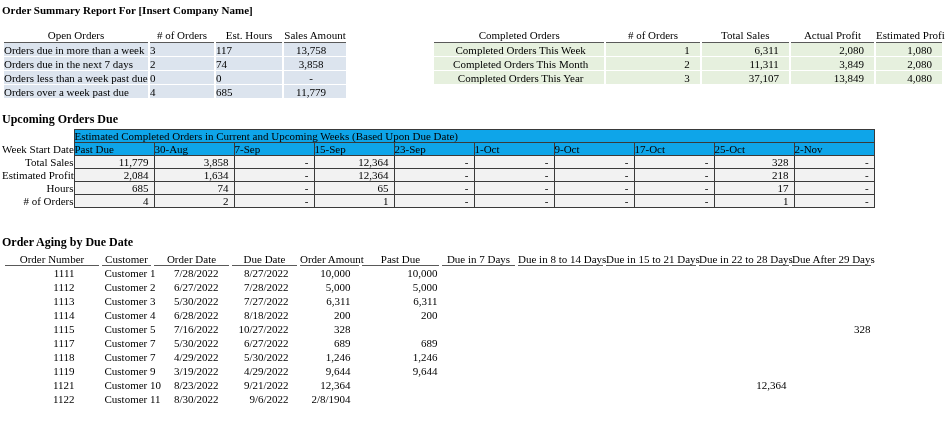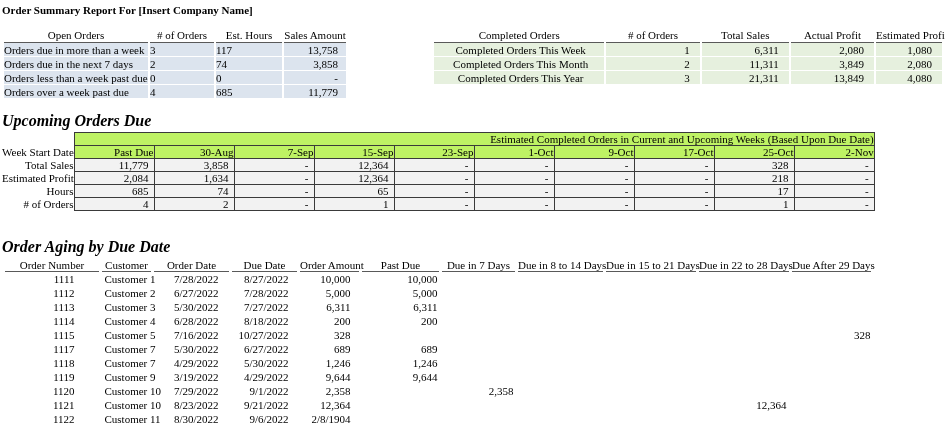--- a/index.html
+++ b/index.html
@@ -1,42 +1,42 @@
 <!DOCTYPE html>
 <html><head>
 <meta charset="utf-8">
 <style>
   html,body{margin:0;padding:0;background:#fff;}
   body{width:945px;height:427px;overflow:hidden;color:#000;
        font-family:"Liberation Serif",serif;font-size:11px;}
   .page{padding:4px 1px 0 2px;width:942px;}
   .title{font-size:11px;font-weight:bold;margin:0 0 12px 0;}
-  .sec-title{font-size:16px;font-weight:bold;margin:0 0 2px 0;font-style:italic;}
+  .sec-title{font-size:12px;font-weight:bold;margin:0 0 2px 0;}
   table{border-collapse:collapse;table-layout:fixed;}
   th{font-weight:normal;}
   td,th{overflow:visible;white-space:nowrap;padding:0;}
 
   
   .toprow{display:flex;align-items:flex-start;width:942px;}
   .t-open{width:344px;}
   .t-comp{width:512px;margin-left:auto;}
   .t-open th,.t-comp th{border-bottom:1px solid #595959;border-left:2px solid #fff;
       border-right:2px solid #fff;text-align:center;height:14px;}
   .t-open td{background:#DCE4EE;border:1px solid #fff;border-width:1px 2px;
       text-align:left;height:13px;}
-  .t-open td:last-child{text-align:right;padding-right:8px;}
+  .t-open td:last-child{text-align:center;padding-right:8px;}
   .t-comp td{background:#E6F0DE;border:1px solid #fff;border-width:1px 2px;
       text-align:right;padding-right:10px;height:13px;}
   .t-comp td:first-child{text-align:center;padding-left:3px;padding-right:0;}
 
   
   .sec-upc{margin-top:13px;}
   .t-upc{width:872px;}
   .t-upc th,.t-upc td{border:1px solid #3a3a3a;height:12px;}
-  .t-upc .pinkhead{background:#bef264;text-align:right;}
+  .t-upc .pinkhead{background:#0ea5e9;text-align:left;}
   .t-upc td{background:#F2F2F2;text-align:right;padding-right:5px;}
   .t-upc td:first-child,.t-upc th:first-child{border:none;background:#fff;
       text-align:right;padding:0;margin-top:24px;}
 
   
   .sec-aging{margin-top:27px;}
   .t-aging{width:869px;}
   .t-aging th{border-bottom:1px solid #595959;border-left:3px solid #fff;
       border-right:3px solid #fff;text-align:center;height:13px;}
   .t-aging td{height:14px;text-align:right;padding-right:10px;}
@@ -128,21 +128,21 @@
           <tr>
             <td>Completed Orders This Month</td>
             <td>2</td>
             <td>11,311</td>
             <td>3,849</td>
             <td>2,080</td>
           </tr>
           <tr>
             <td>Completed Orders This Year</td>
             <td>3</td>
-            <td>21,311</td>
+            <td>37,107</td>
             <td>13,849</td>
             <td>4,080</td>
           </tr>
         </tbody>
     </table>
 
   </div>
 
   <div class="sec-upc">
     <div class="sec-title">Upcoming Orders Due</div>
@@ -366,33 +366,20 @@
             <td>4/29/2022</td>
             <td>9,644</td>
             <td>9,644</td>
             <td></td>
             <td></td>
             <td></td>
             <td></td>
             <td></td>
           </tr>
           <tr>
-            <td>1120</td>
-            <td>Customer 10</td>
-            <td>7/29/2022</td>
-            <td>9/1/2022</td>
-            <td>2,358</td>
-            <td></td>
-            <td>2,358</td>
-            <td></td>
-            <td></td>
-            <td></td>
-            <td></td>
-          </tr>
-          <tr>
             <td>1121</td>
             <td>Customer 10</td>
             <td>8/23/2022</td>
             <td>9/21/2022</td>
             <td>12,364</td>
             <td></td>
             <td></td>
             <td></td>
             <td></td>
             <td>12,364</td>

